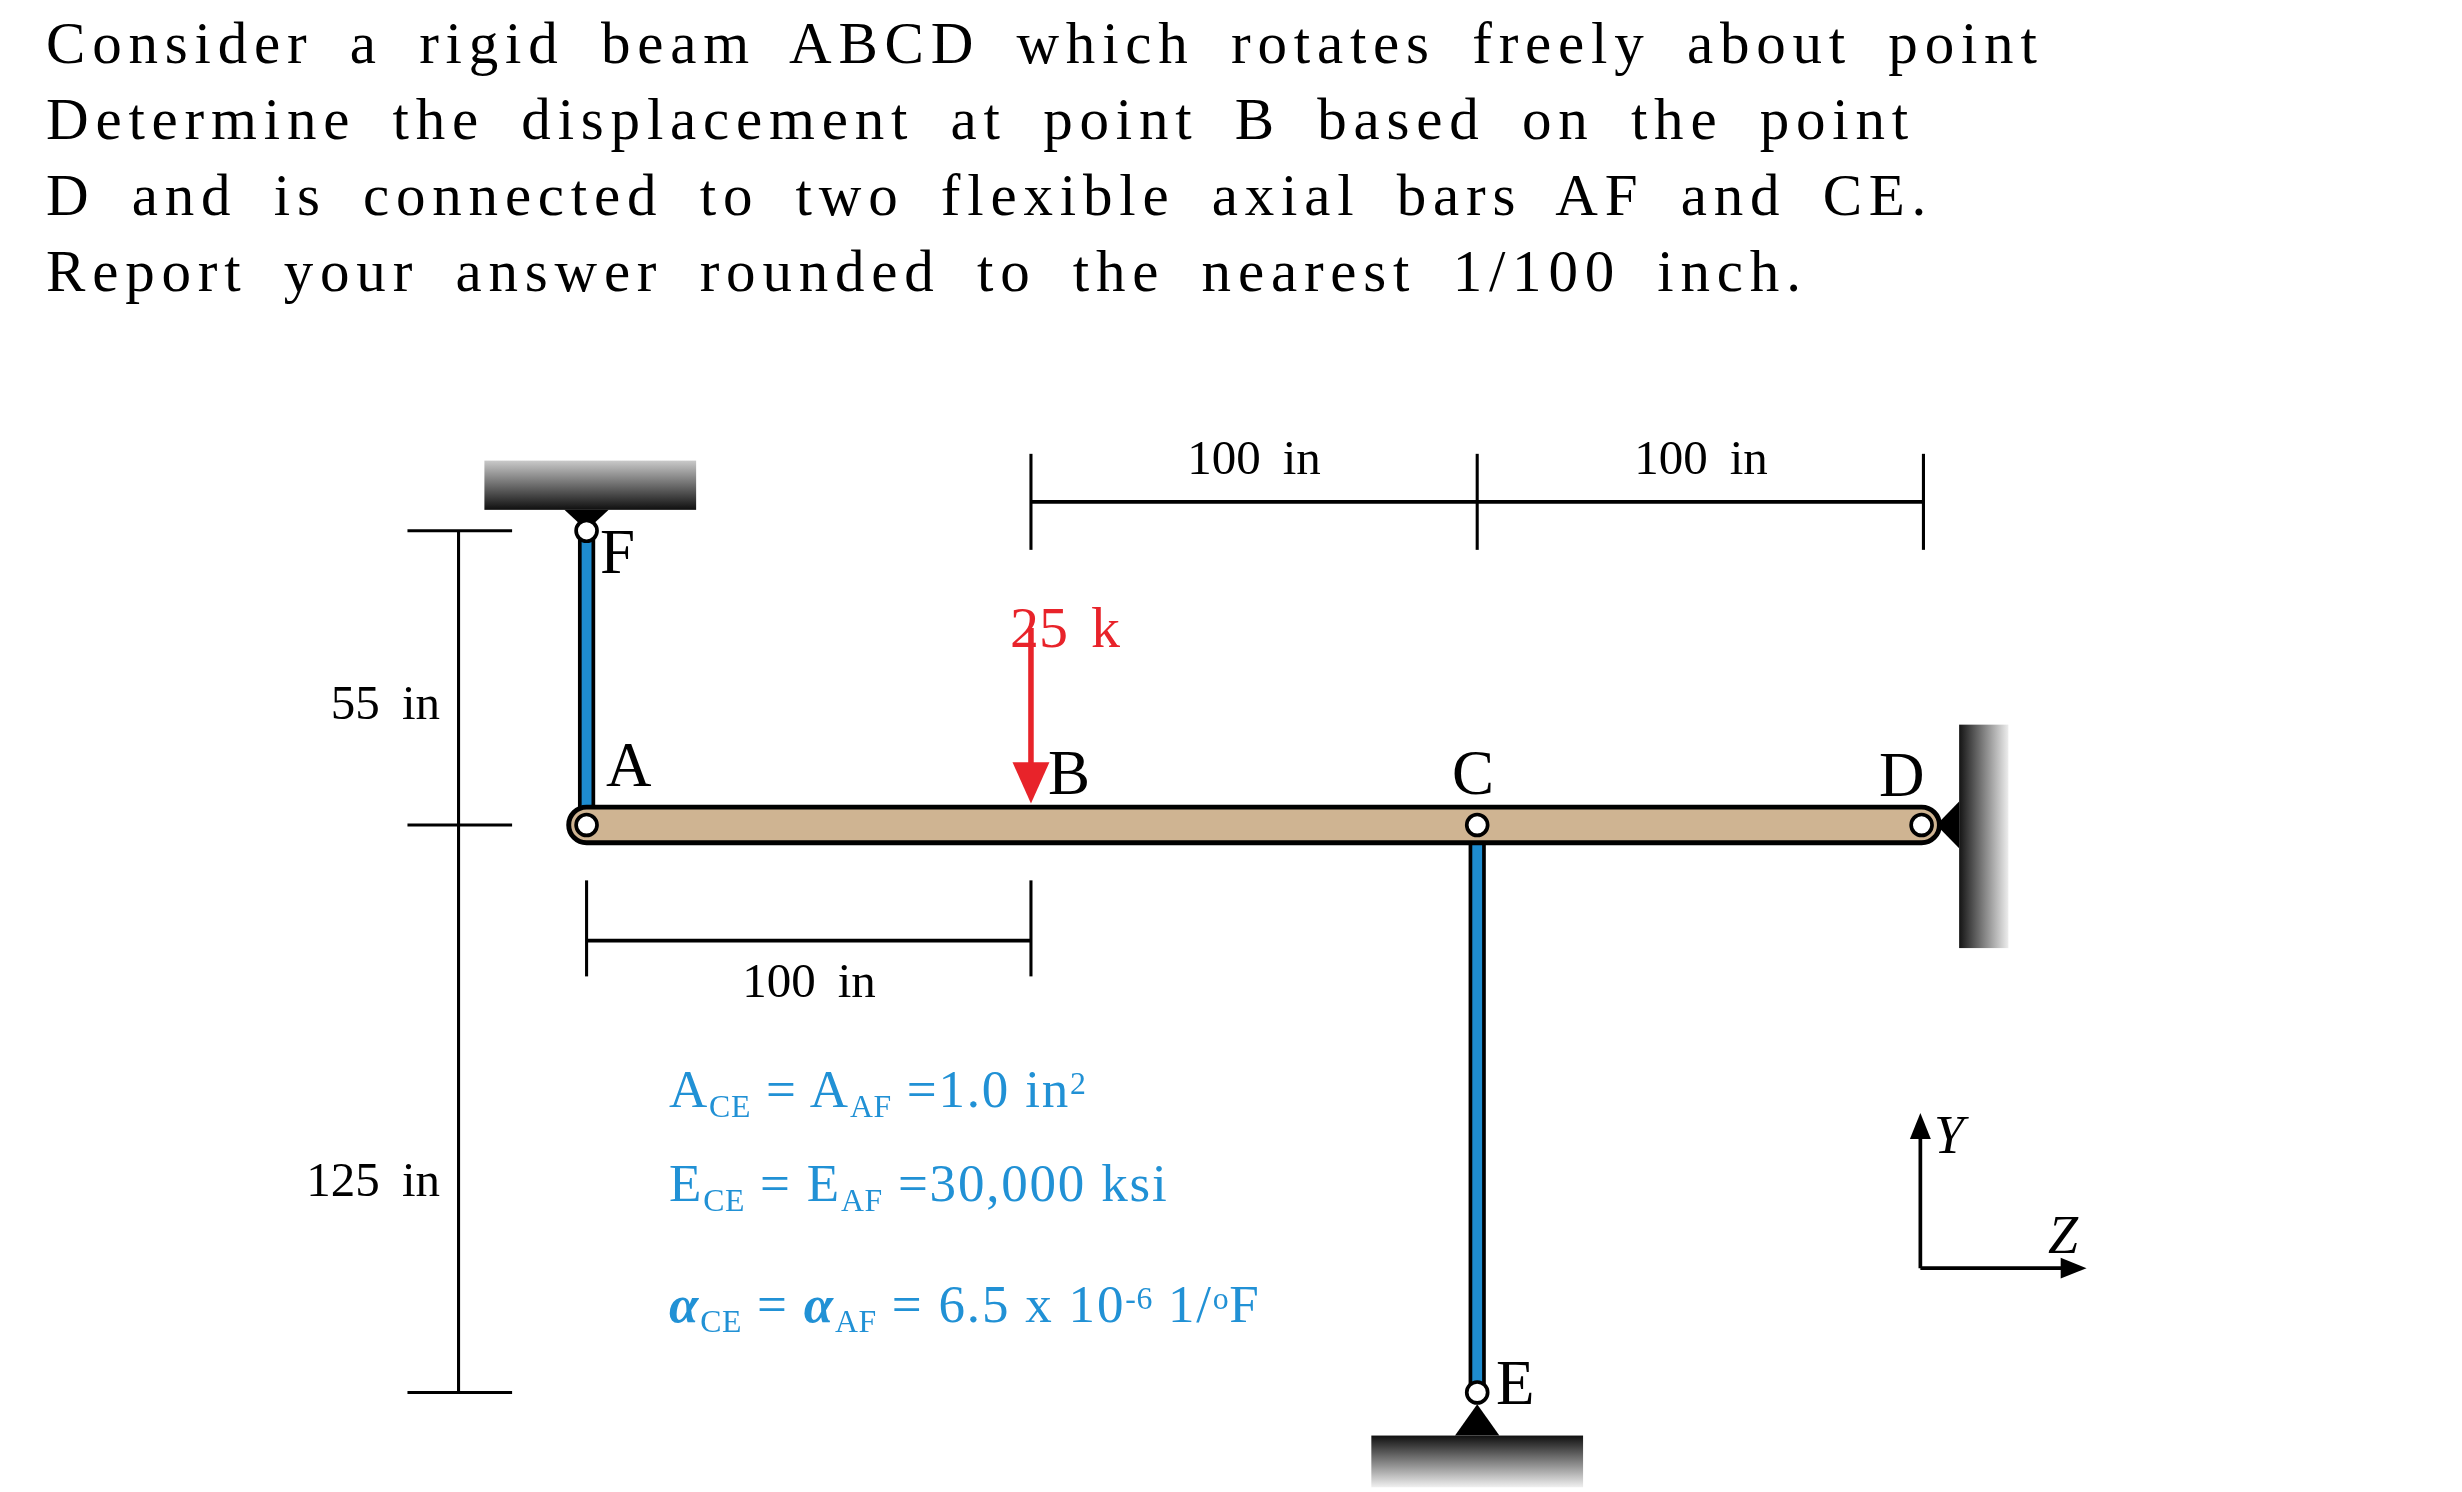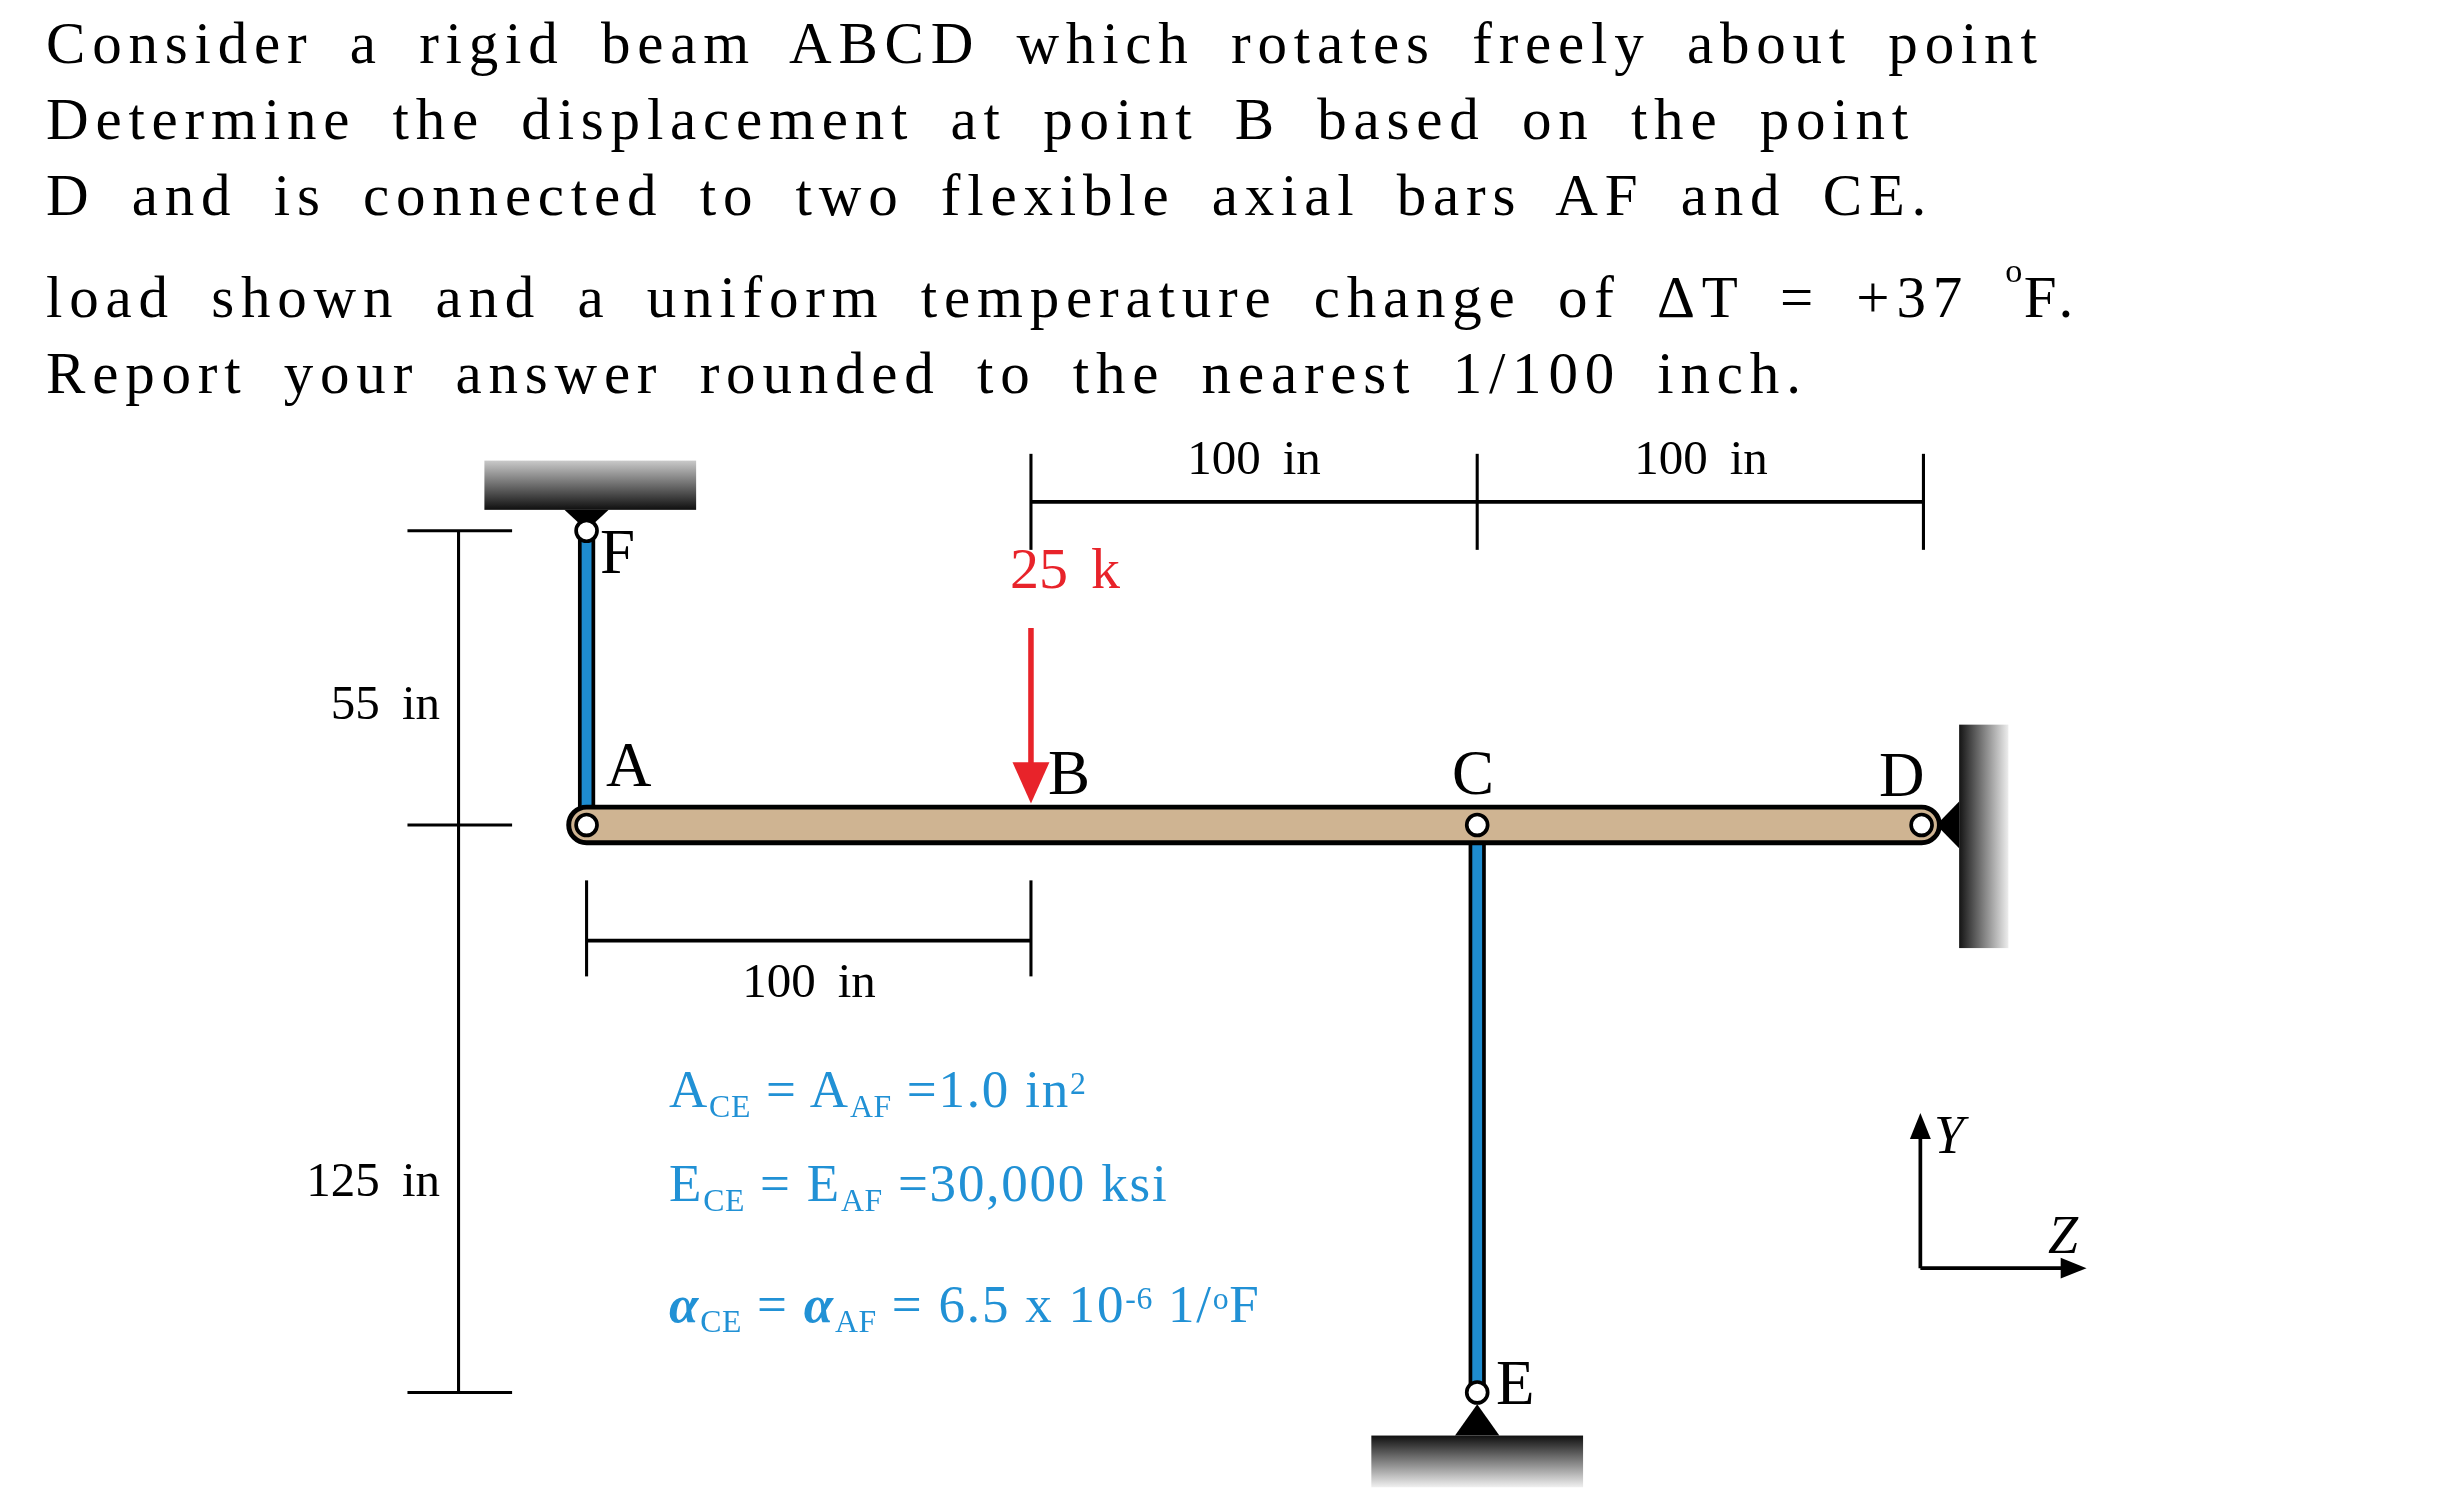--- a/index.html
+++ b/index.html
@@ -96,32 +96,31 @@
       <polygon points="3120,1808 3103,1850 3137,1850" fill="#000"></polygon>
       <line x1="3120" y1="2060" x2="3352" y2="2060" stroke="#000" stroke-width="6"></line>
       <polygon points="3390,2060 3348,2043 3348,2077" fill="#000"></polygon>
     </g>
   </svg>
 
   <div class="problem">
     <div>Consider a rigid beam ABCD which rotates freely about point</div>
     <div>Determine the displacement at point B based on the point</div>
     <div>D and is connected to two flexible axial bars AF and CE.</div>
-    <div><span>load shown and a uniform temperature change of ΔT = +37 </span><sup>o</sup><span>F.</span></div>
     <div>Report your answer rounded to the nearest 1/100 inch.</div>
   </div>
 
   <div class="lbl pt" style="left:600px;top:521px;">F</div>
   <div class="lbl pt" style="left:606px;top:734px;">A</div>
   <div class="lbl pt" style="left:1048px;top:742px;">B</div>
   <div class="lbl pt" style="left:1452px;top:742px;">C</div>
   <div class="lbl pt" style="left:1879px;top:744px;">D</div>
   <div class="lbl pt" style="left:1496px;top:1352px;">E</div>
 
-  <div class="lbl red" style="left:1010px;top:540px;">25 k</div>
+  <div class="lbl red" style="left:1010px;top:599px;">25 k</div>
 
   <div class="lbl dim ctr" style="left:1254px;top:433px;">100 in</div>
   <div class="lbl dim ctr" style="left:1701px;top:433px;">100 in</div>
   <div class="lbl dim ctr" style="left:809px;top:956px;">100 in</div>
   <div class="lbl dim rt" style="left:243px;top:678px;">55 in</div>
   <div class="lbl dim rt" style="left:243px;top:1108px;margin-top:47px;">125 in</div>
 
   <div class="lbl axis" style="left:1934px;top:1108px;">Y</div>
   <div class="lbl axis" style="left:2048px;top:1208px;">Z</div>
 

